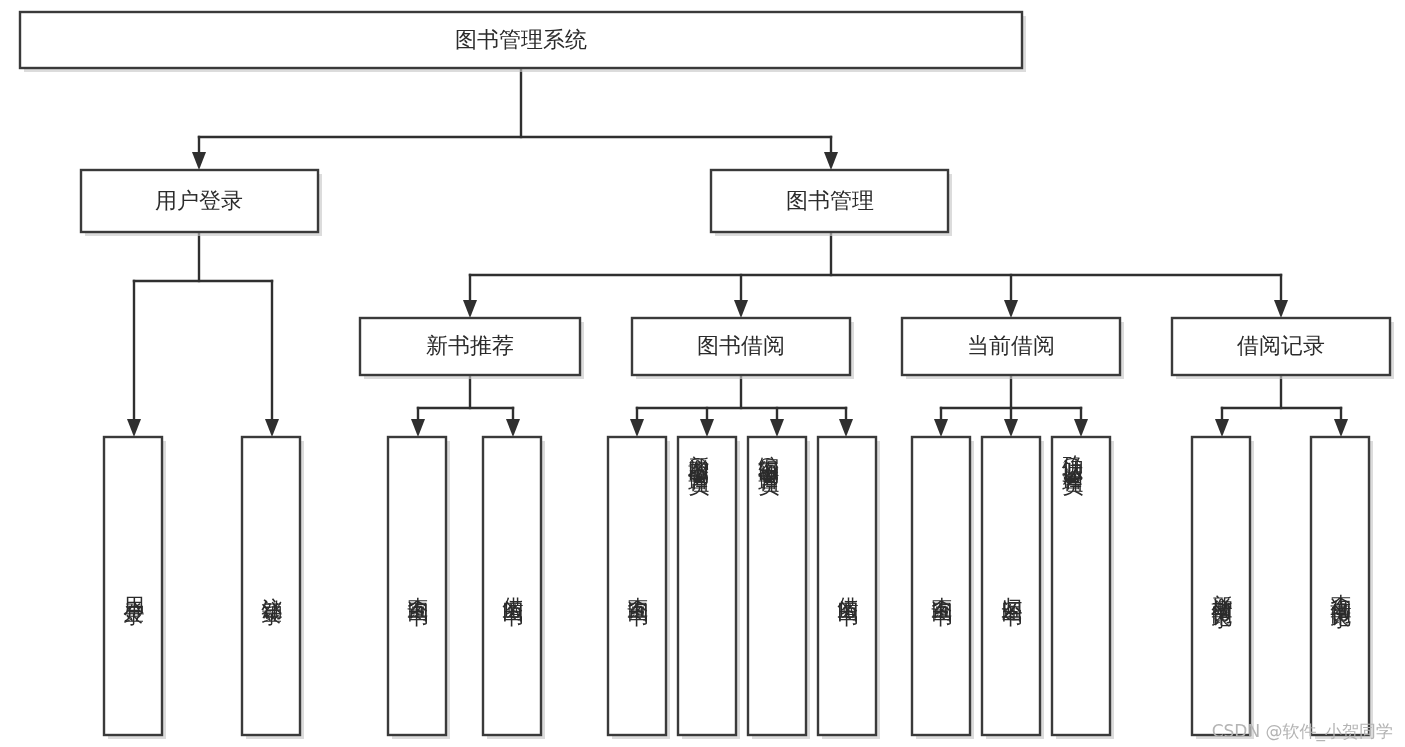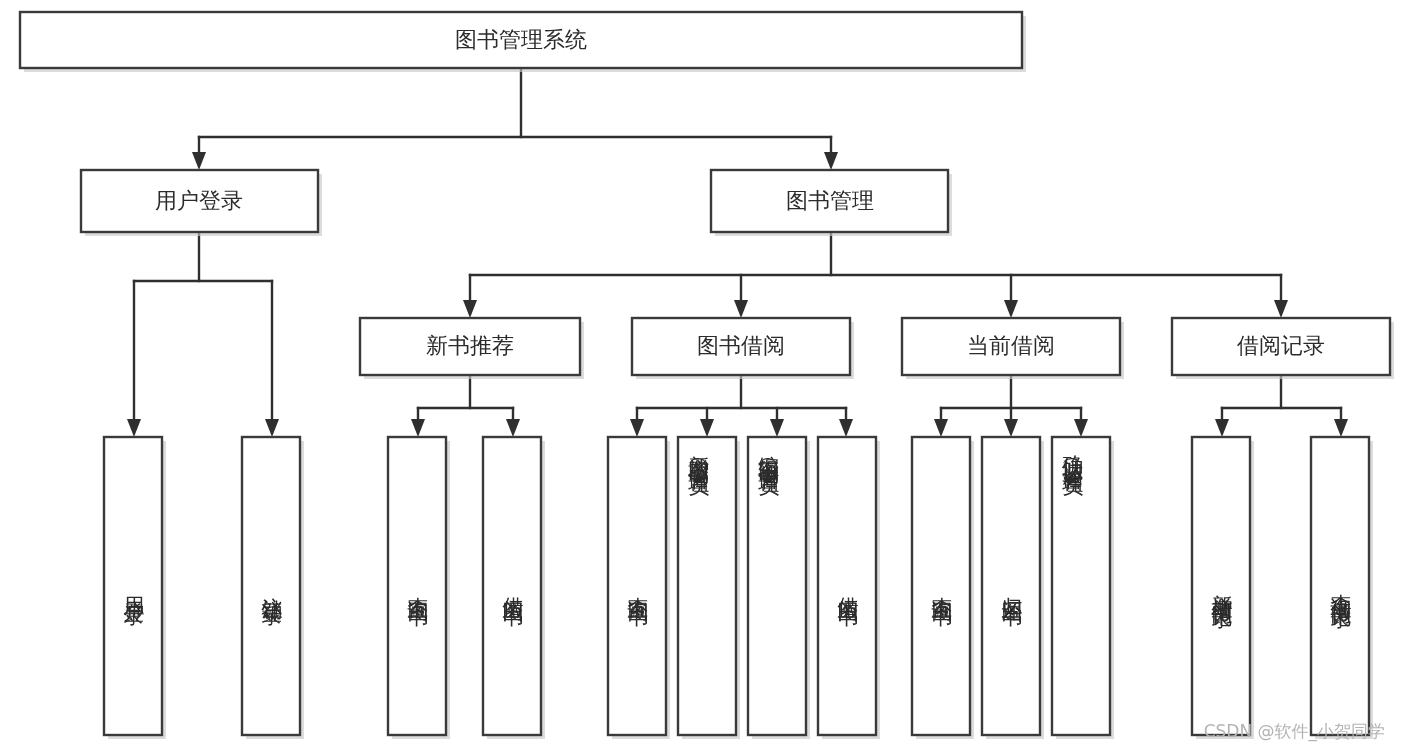--- a/index.html
+++ b/index.html
@@ -8,21 +8,21 @@
   #diagram{position:absolute;left:0;top:0;width:1405px;height:747px;}
   .node-box{fill:#ffffff;stroke:#3a3a3a;stroke-width:2.4;}
   .node-shadow{fill:#c9c9c9;stroke:none;opacity:.65;}
   .edge{stroke:#2f2f2f;stroke-width:2.4;fill:none;stroke-linecap:square;}
   .arrow-head{fill:#2f2f2f;stroke:none;}
   .lbl{fill:#2b2b2b;font-family:"DejaVu Sans","Liberation Sans",sans-serif;
        text-anchor:middle;dominant-baseline:middle;}
   .lbl-h{font-size:22px;}
   .lbl-v{font-size:21px;writing-mode:vertical-rl;text-orientation:upright;
          letter-spacing:3px;}
-  .watermark{position:absolute;right:20px;bottom:4px;color:#b4b4b4;
+  .watermark{position:absolute;right:12px;bottom:4px;color:#b4b4b4;
              font-size:17px;font-family:"DejaVu Sans","Liberation Sans",sans-serif;
              white-space:nowrap;user-select:none;}
 </style>
 </head>
 <body>
 
 <svg id="diagram" viewBox="0 0 1405 747">
   <defs></defs>
 
   <g>

